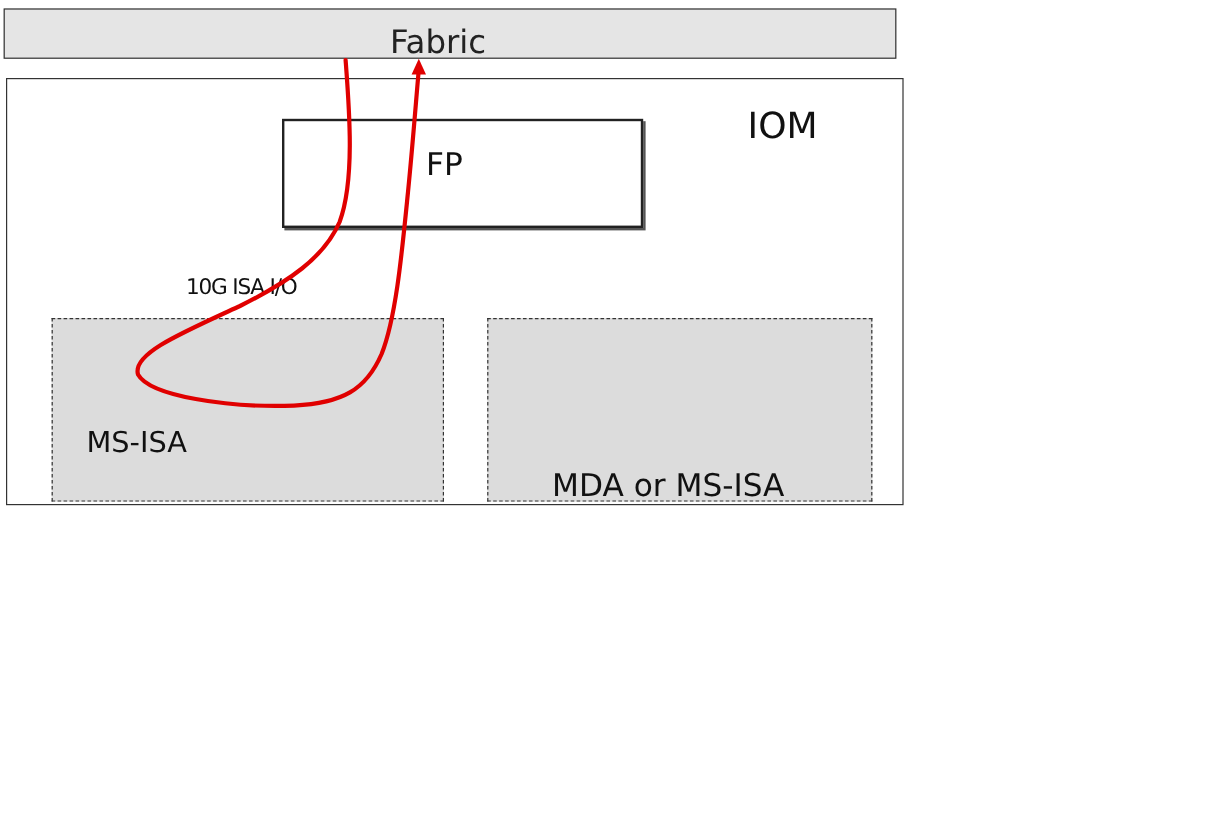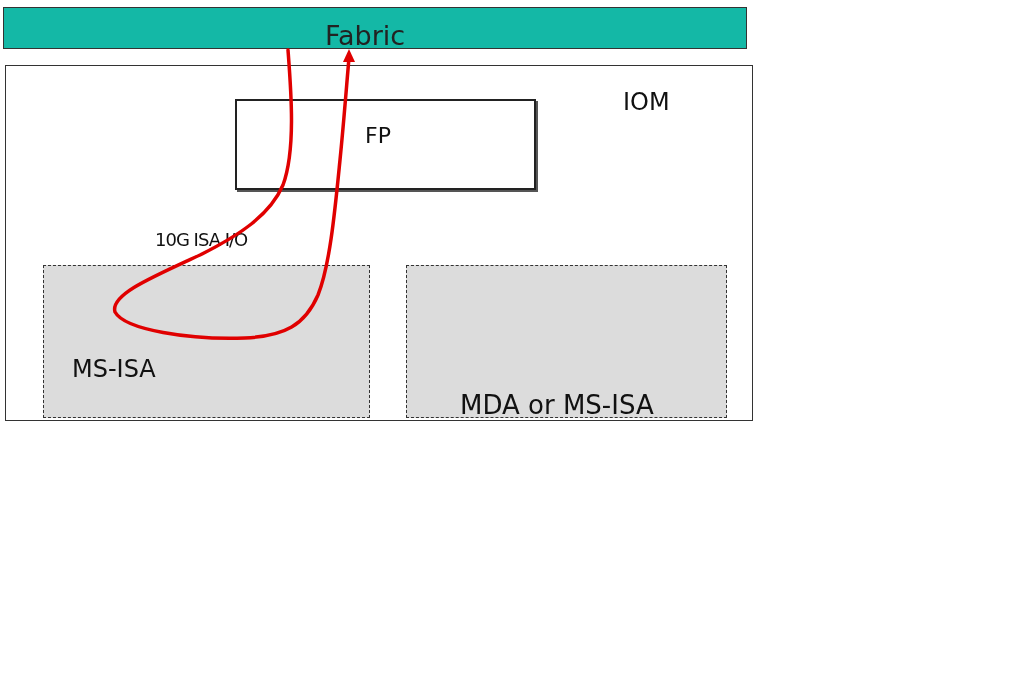--- a/index.html
+++ b/index.html
@@ -1,25 +1,25 @@
 <!DOCTYPE html>
 <html><head>
   <meta charset="utf-8">
   <style>
     html, body { margin:0; padding:0; }
     body { width:1017px; height:694px; background:#ffffff; position:relative; overflow:hidden;
       font-family: "DejaVu Sans", "Liberation Sans", sans-serif; color:#111; }
     .abs { position:absolute; }
-    .fabric { left:3px; top:7px; width:744px; height:42px; background:#14b8a6; border:1px solid #333; box-sizing:border-box; }
+    .fabric { left:3px; top:7px; width:744px; height:42px; background:#e5e5e5; border:1px solid #333; box-sizing:border-box; }
     .fabric-label { left:0; top:12px; width:100%; text-align:center; font-size:27px; color:#222; transform:translateX(-10px); }
     .iom { left:5px; top:65px; width:748px; height:356px; border:1.5px solid #333; box-sizing:border-box; background:#fff; }
-    .iom-label { left:623px; top:88px; font-size:24px; }
+    .iom-label { left:623px; top:88px; font-size:30px; }
     .fp { left:235px; top:99px; width:301px; height:91px; border:2px solid #222; box-sizing:border-box; background:#fff;
       box-shadow: 2px 2px 0 #555; }
-    .fp-label { left:365px; top:123px; font-size:22px; }
+    .fp-label { left:355px; top:123px; font-size:26px; }
     .slot { border:1.5px dashed #333; box-sizing:border-box; background:#dcdcdc; }
     .slot1 { left:43px; top:265px; width:327px; height:153px; }
     .slot2 { left:406px; top:265px; width:321px; height:153px; }
     .slot1-label { left:72px; top:355px; font-size:24px; }
     .slot2-label { left:460px; top:350px; font-size:26px;margin-top:40px; }
     .io-label { left:155px; top:229px; font-size:18px; letter-spacing:-1px; }
     svg.paths { position:absolute; left:0; top:0; }
   </style>
 </head>
 <body>

